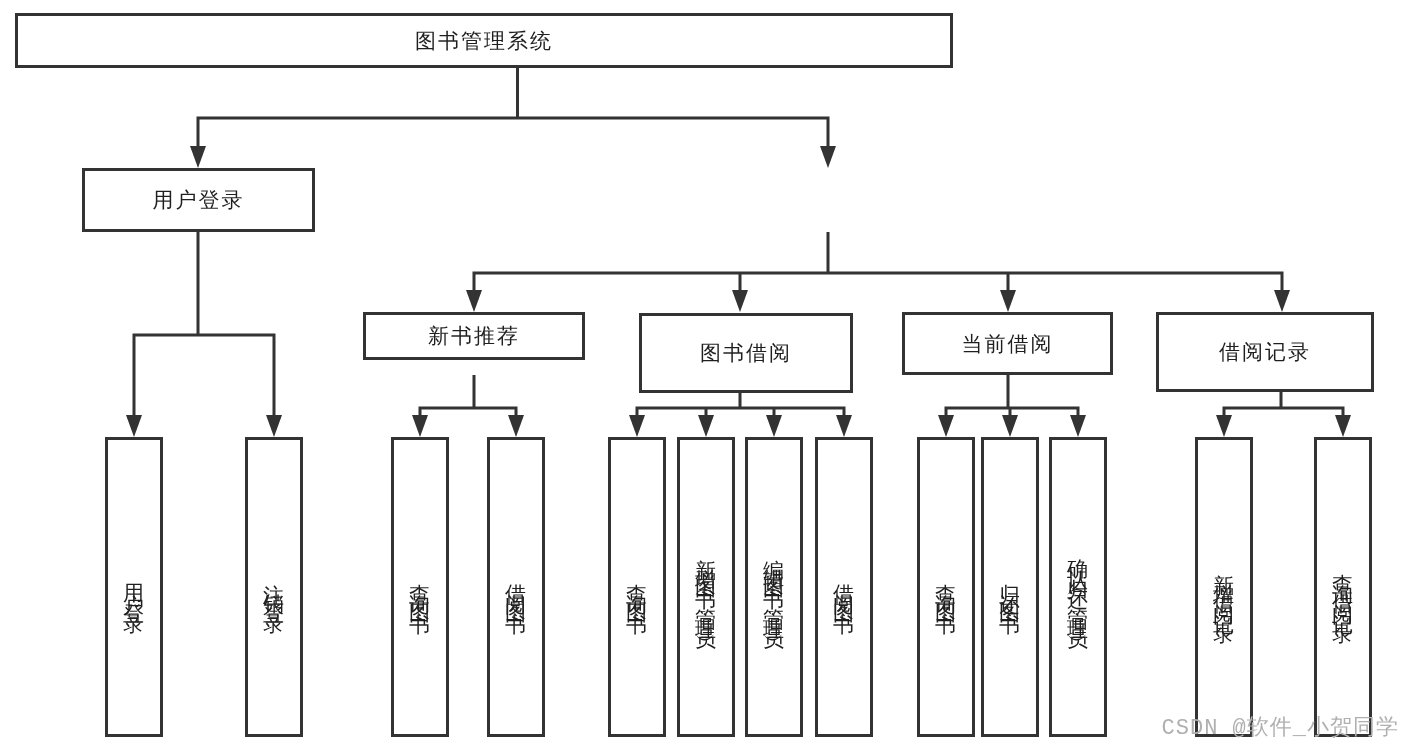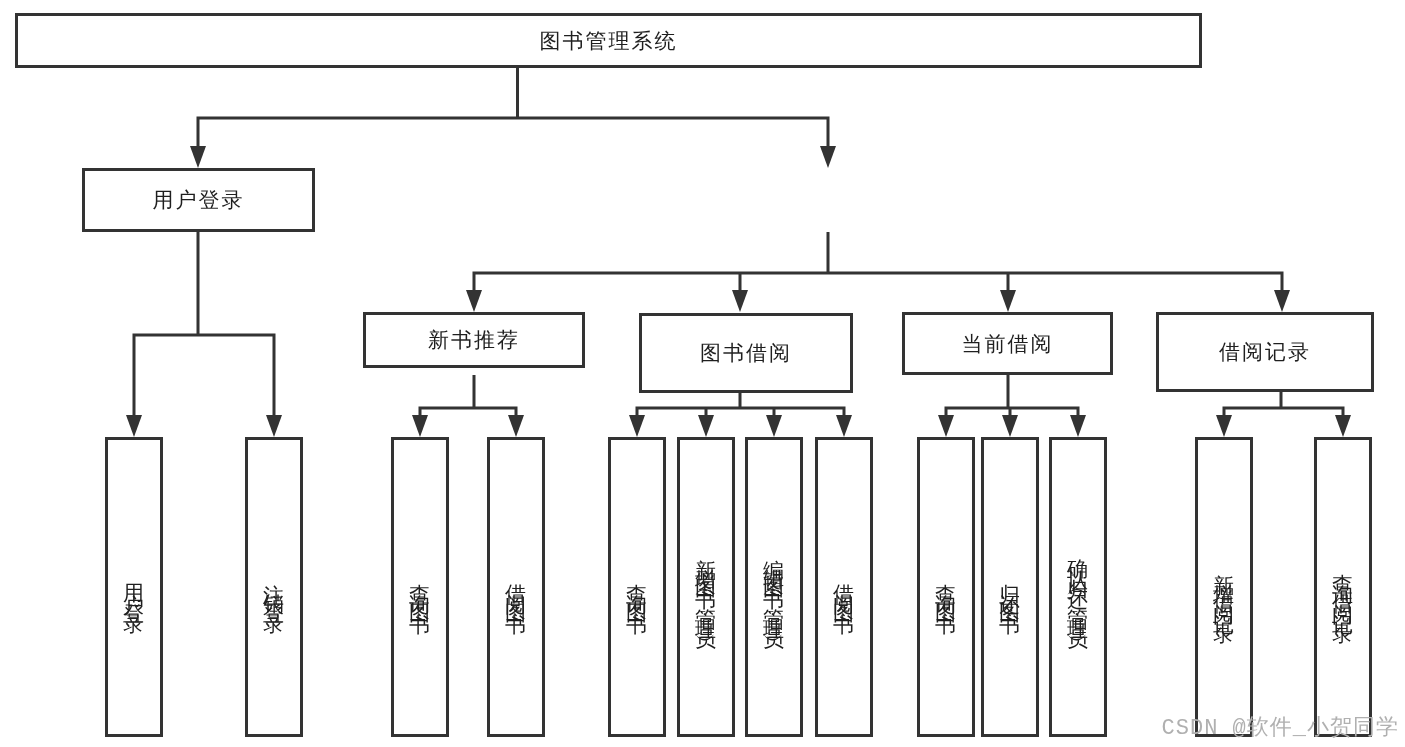--- a/index.html
+++ b/index.html
@@ -84,25 +84,25 @@
       <polygon points="766,415 782,415 774,437"></polygon>
       <polygon points="836,415 852,415 844,437"></polygon>
       <polygon points="938,415 954,415 946,437"></polygon>
       <polygon points="1002,415 1018,415 1010,437"></polygon>
       <polygon points="1070,415 1086,415 1078,437"></polygon>
       <polygon points="1216,415 1232,415 1224,437"></polygon>
       <polygon points="1335,415 1351,415 1343,437"></polygon>
     </g>
   </svg>
 
-  <div class="node" style="left:15px;top:13px;width:1187px;height:55px;">图书管理系统</div>
+  <div class="node" style="left:15px;top:13px;width:938px;height:55px;">图书管理系统</div>
 
   <div class="node" style="left:82px;top:168px;width:233px;height:64px;">用户登录</div>
 
-  <div class="node" style="left:363px;top:312px;width:222px;height:56px;">新书推荐</div>
+  <div class="node" style="left:363px;top:312px;width:222px;height:48px;">新书推荐</div>
   <div class="node" style="left:633px;top:313px;width:214px;height:80px;margin-left:6px;">图书借阅</div>
   <div class="node" style="left:902px;top:312px;width:211px;height:63px;">当前借阅</div>
   <div class="node" style="left:1156px;top:312px;width:218px;height:80px;">借阅记录</div>
 
   <div class="node leaf" style="left:105px;top:437px;width:58px;height:300px;">用户登录</div>
   <div class="node leaf" style="left:245px;top:437px;width:58px;height:300px;">注销登录</div>
 
   <div class="node leaf" style="left:391px;top:437px;width:58px;height:300px;">查询图书</div>
   <div class="node leaf" style="left:487px;top:437px;width:58px;height:300px;">借阅图书</div>
 

